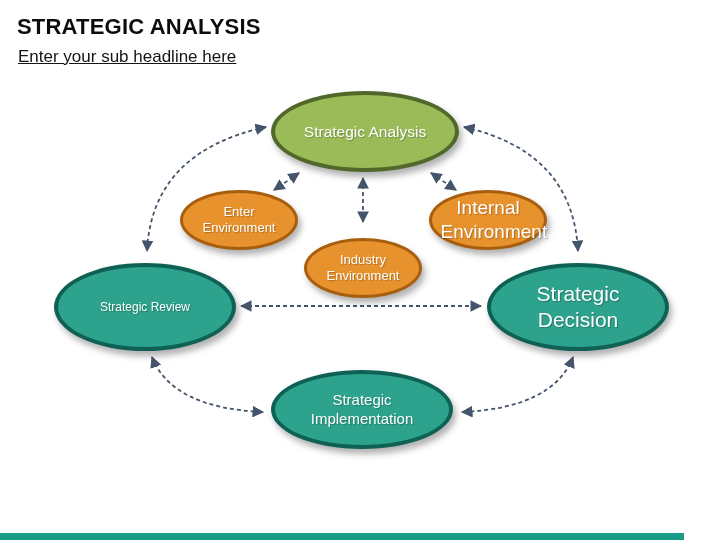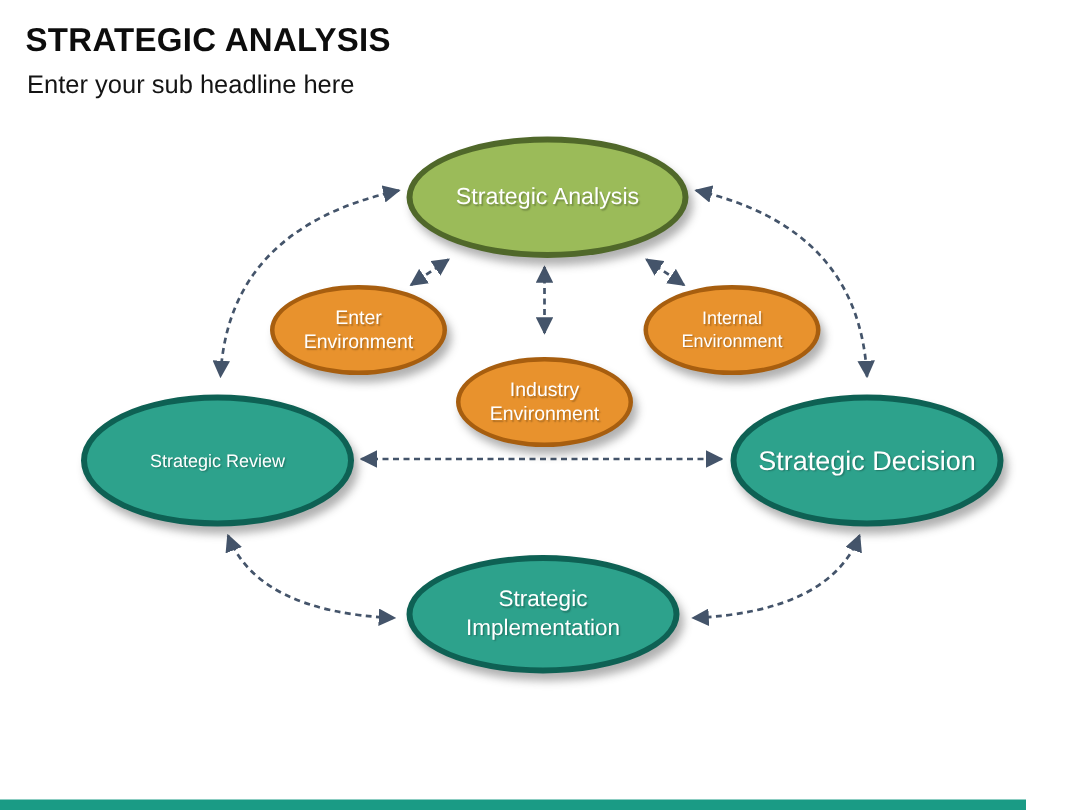--- a/index.html
+++ b/index.html
@@ -6,21 +6,21 @@
   .slide{
     position:relative;width:684px;height:540px;overflow:hidden;background:#ffffff;
     font-family:"Liberation Sans","DejaVu Sans",sans-serif;
   }
   .title{
     position:absolute;left:17px;top:14px;margin:0;
     font-size:22px;font-weight:bold;color:#0d0d0d;letter-spacing:0.2px;
   }
   .subtitle{
     position:absolute;left:18px;top:47px;
-    font-size:17px;color:#141414;
+    font-size:17px;color:#141414;text-decoration:underline;
   }
   svg.connectors{position:absolute;left:0;top:0;z-index:1;}
   .arrow{
     fill:none;
     stroke:var(--c-arrow);
     stroke-width:1.8;
     stroke-dasharray:4 3;
   }
   .ah{fill:var(--c-arrow);}
   .node{
@@ -34,25 +34,25 @@
   .node .lbl{display:block;}
   .green{background:var(--c-green-fill);border:4px solid var(--c-green-border);}
   .orange{background:var(--c-orange-fill);border:3px solid var(--c-orange-border);}
   .teal{background:var(--c-teal-fill);border:4px solid var(--c-teal-border);}
   #n-analysis{left:271px;top:91px;width:188px;height:81px;font-size:15.5px;}
   #n-analysis .lbl{width:160px;}
   #n-macro{left:180px;top:190px;width:118px;height:60px;font-size:13px;}
   #n-macro .lbl{width:95px;}
   #n-industry{left:304px;top:238px;width:118px;height:60px;font-size:13px;}
   #n-industry .lbl{width:95px;}
-  #n-internal{left:429px;top:190px;width:118px;height:60px;font-size:12px;}
+  #n-internal{left:429px;top:190px;width:118px;height:60px;font-size:19px;}
   #n-internal .lbl{width:95px;}
   #n-review{left:54px;top:263px;width:182px;height:88px;font-size:12px;}
   #n-review .lbl{width:160px;}
-  #n-decision{left:487px;top:263px;width:182px;height:88px;font-size:18px;align-items:center;}
+  #n-decision{left:487px;top:263px;width:182px;height:88px;font-size:21px;align-items:center;}
   #n-decision .lbl{width:160px;}
   #n-implementation{left:271px;top:370px;width:182px;height:79px;font-size:15px;}
   #n-implementation .lbl{width:130px;}
   .footer-bar{
     position:absolute;left:0;right:0;bottom:0;height:7px;z-index:3;
     background:var(--c-footer);
   }
 </style>
 </head>
 <body>

